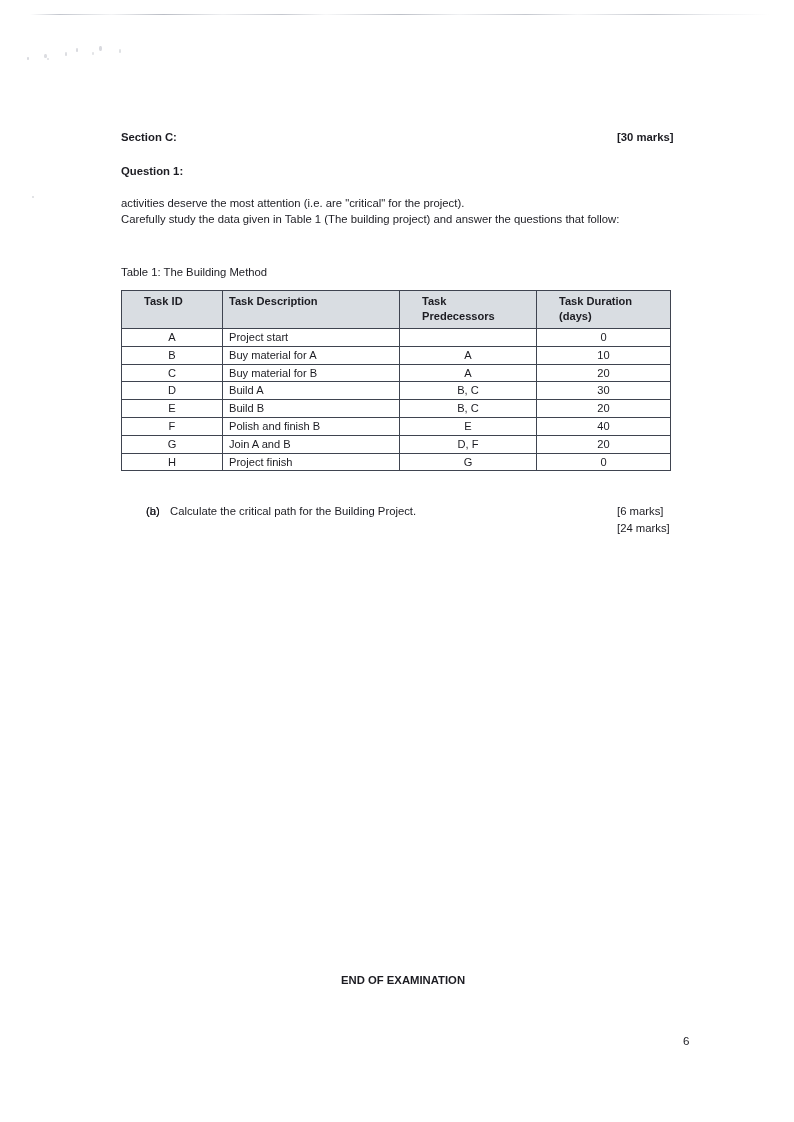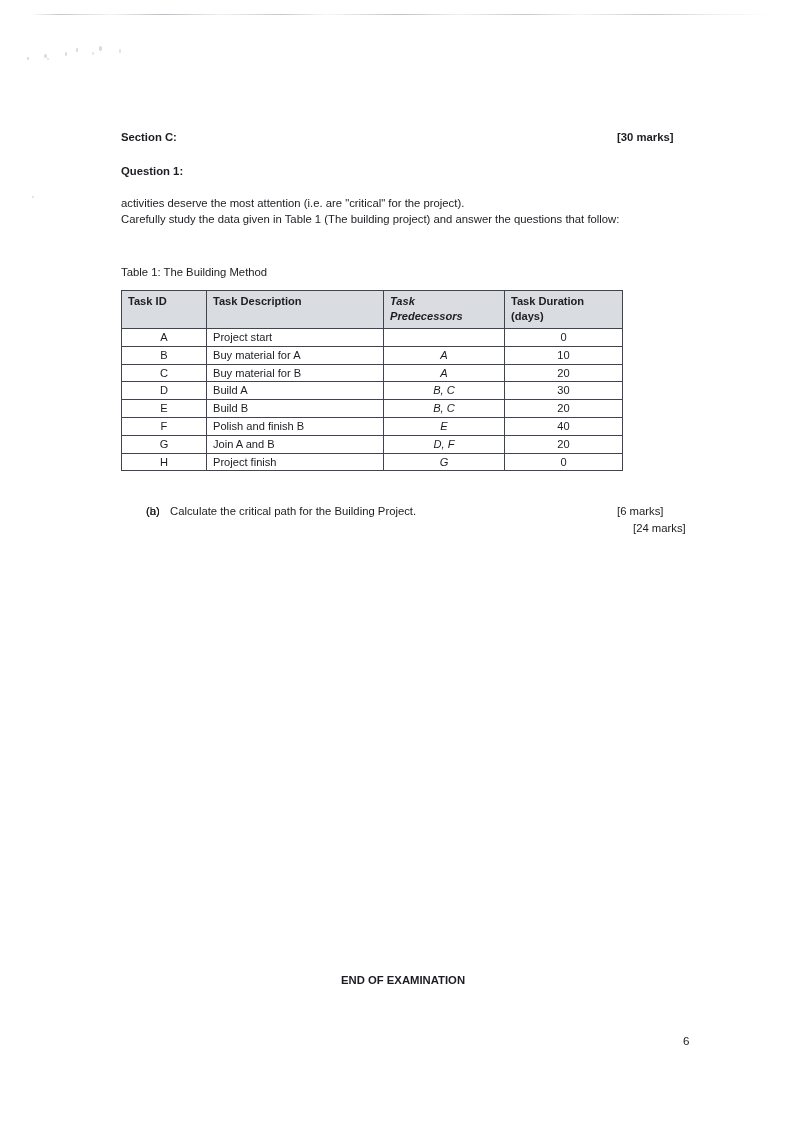--- a/index.html
+++ b/index.html
@@ -101,32 +101,32 @@
   #task-table td {
     border: 1px solid #3f4450;
     padding: 0;
     vertical-align: middle;
     font-weight: normal;
   }
   #task-table thead th {
     background: #d9dde2;
     font-weight: bold;
     text-align: left;
-    padding: 3px 6px 4px 6px;
+    padding: 3px 6px 4px 22px;
     height: 30px;
     line-height: 14.5px;
     vertical-align: top;
   }
   #task-table tbody td {
     height: 16.8px;
     line-height: 16.8px;
   }
   .col-id    { width: 72px;  text-align: center; }
   .col-desc  { width: 164px; text-align: left; padding-left: 6px !important; }
-  .col-pred  { width: 108px; text-align: center; font-style: italic; }
+  .col-pred  { width: 108px; text-align: center; }
   .col-dur   { width: 105px; text-align: center; }
 
   
   #questions {
     position: absolute;
     left: 146px;
     top: 503px;
     width: 545px;
     font-size: 11.3px;
     line-height: 16.6px;
@@ -249,21 +249,21 @@
           <td class="col-desc">Project finish</td>
           <td class="col-pred">G</td>
           <td class="col-dur">0</td>
         </tr>
       </tbody>
   </table>
 
   <div id="questions">
       <div class="q-row">
         <span class="q-marker">(a)</span>
-        <span class="q-marks" style="top: 16.6px; margin-left: 16px;">[24 marks]</span>
+        <span class="q-marks" style="top: 16.6px;">[24 marks]</span>
       </div>
       <div class="q-row">
         <span class="q-marker">(b)</span>
         <span class="q-text">Calculate the critical path for the Building Project.</span>
         <span class="q-marks" style="top: 0px;">[6 marks]</span>
       </div>
     </div>
 
   <div class="line bold" id="end-of-exam">END OF EXAMINATION</div>
   <div class="line" id="page-number">6</div>

